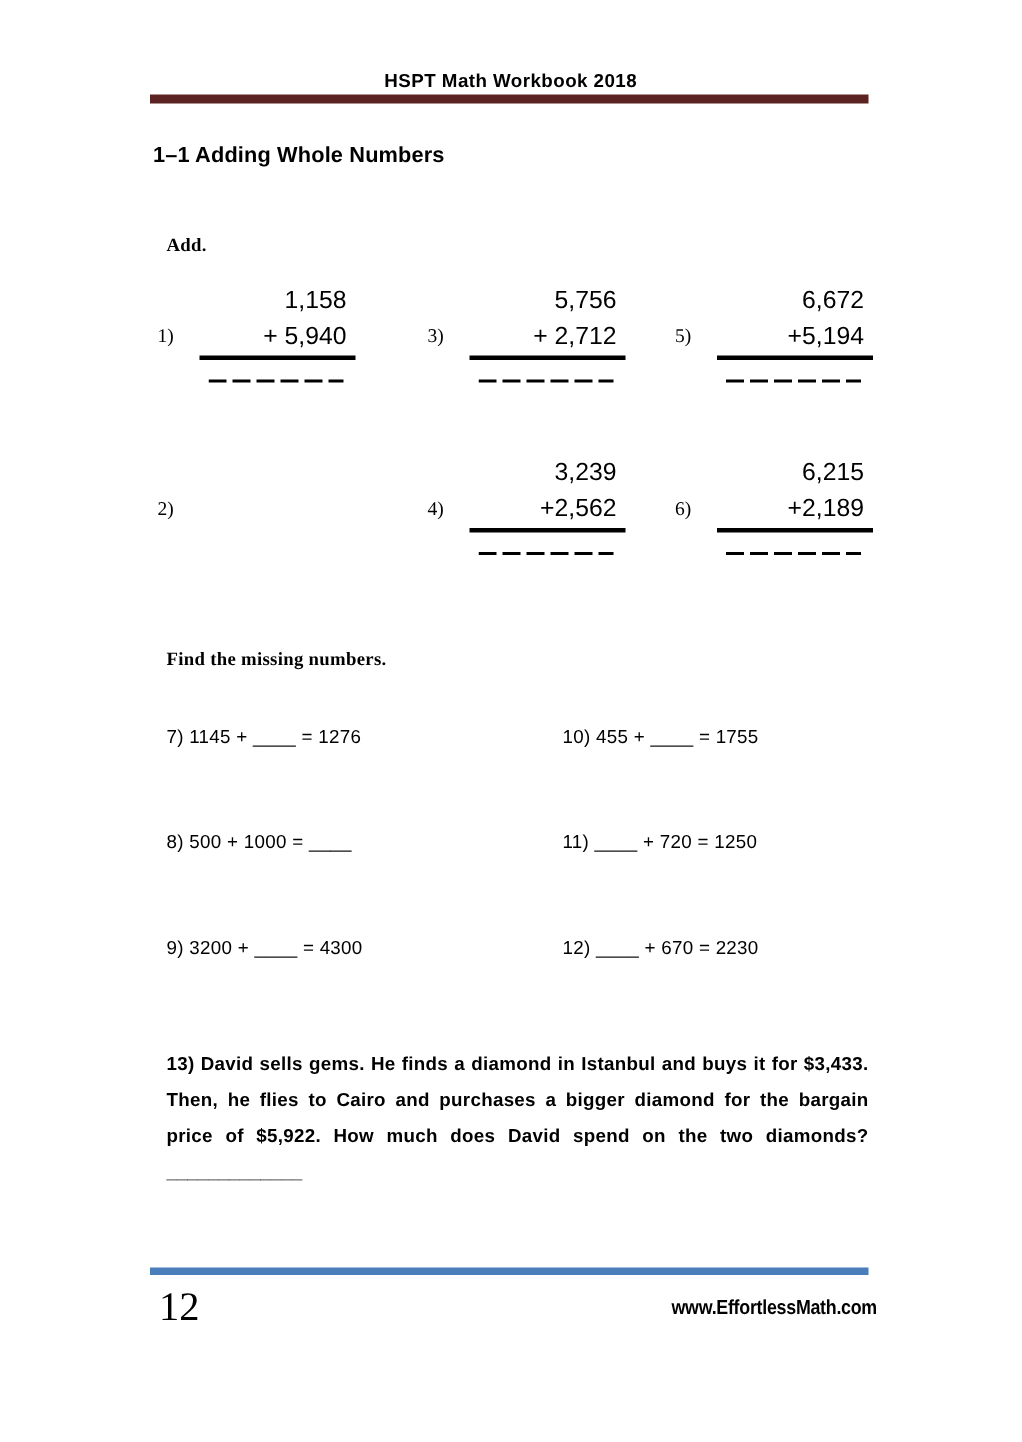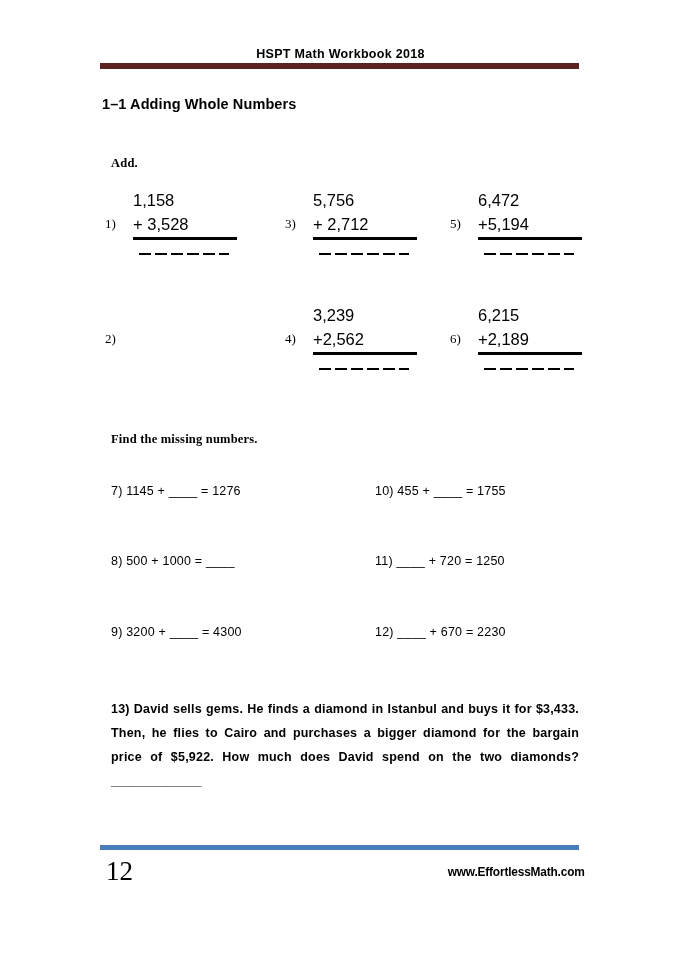--- a/index.html
+++ b/index.html
@@ -76,20 +76,21 @@
     left: 0;
     top: 28px;
     font-family: "Liberation Serif", serif;
     font-size: 13px;
   }
   .vprob .stack {
     position: absolute;
     left: 28px;
     top: 0;
     width: 104px;
+    text-align: right;
   }
   .vprob .addend {
     font-size: 16.5px;
     line-height: 24px;
     white-space: pre;
     padding-right: 6px;
   }
   .vprob .bar {
     height: 3px;
     background: #000000;
@@ -188,21 +189,21 @@
   <div class="header-rule"></div>
 
   <div class="section-title">1–1 Adding Whole Numbers</div>
 
   <div class="instruction instruction-add">Add.</div>
 
   <div class="vprob col1 row1">
     <div class="vnum">1)</div>
     <div class="stack">
       <div class="addend">1,158</div>
-      <div class="addend">+ 3,528</div>
+      <div class="addend">+ 5,940</div>
       <div class="bar"></div>
       <div class="blank"></div>
     </div>
   </div>
 
   <div class="vprob col1 row2">
     <div class="vnum">2)</div>
   </div>
 
   <div class="vprob col2 row1">
@@ -221,21 +222,21 @@
       <div class="addend">3,239</div>
       <div class="addend">+2,562</div>
       <div class="bar"></div>
       <div class="blank"></div>
     </div>
   </div>
 
   <div class="vprob col3 row1">
     <div class="vnum">5)</div>
     <div class="stack">
-      <div class="addend">6,472</div>
+      <div class="addend">6,672</div>
       <div class="addend">+5,194</div>
       <div class="bar"></div>
       <div class="blank"></div>
     </div>
   </div>
 
   <div class="vprob col3 row2">
     <div class="vnum">6)</div>
     <div class="stack">
       <div class="addend">6,215</div>

